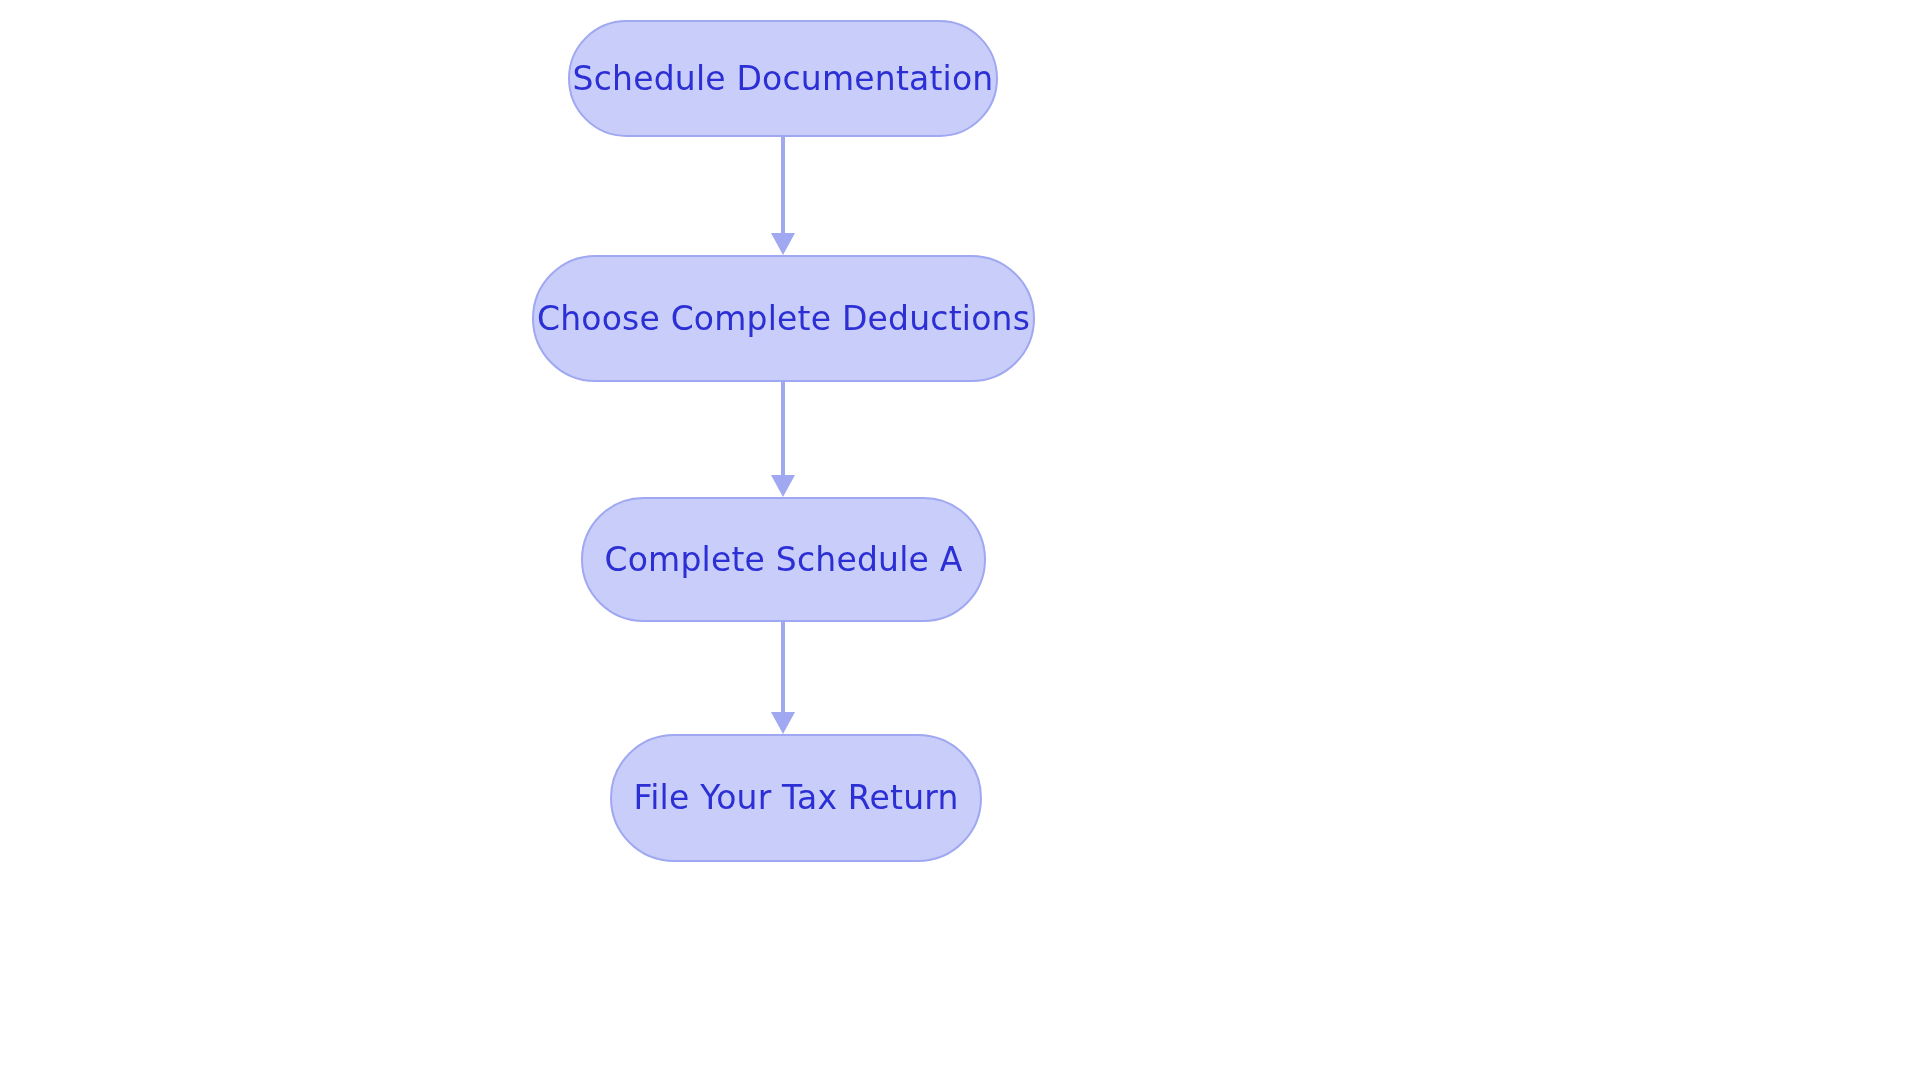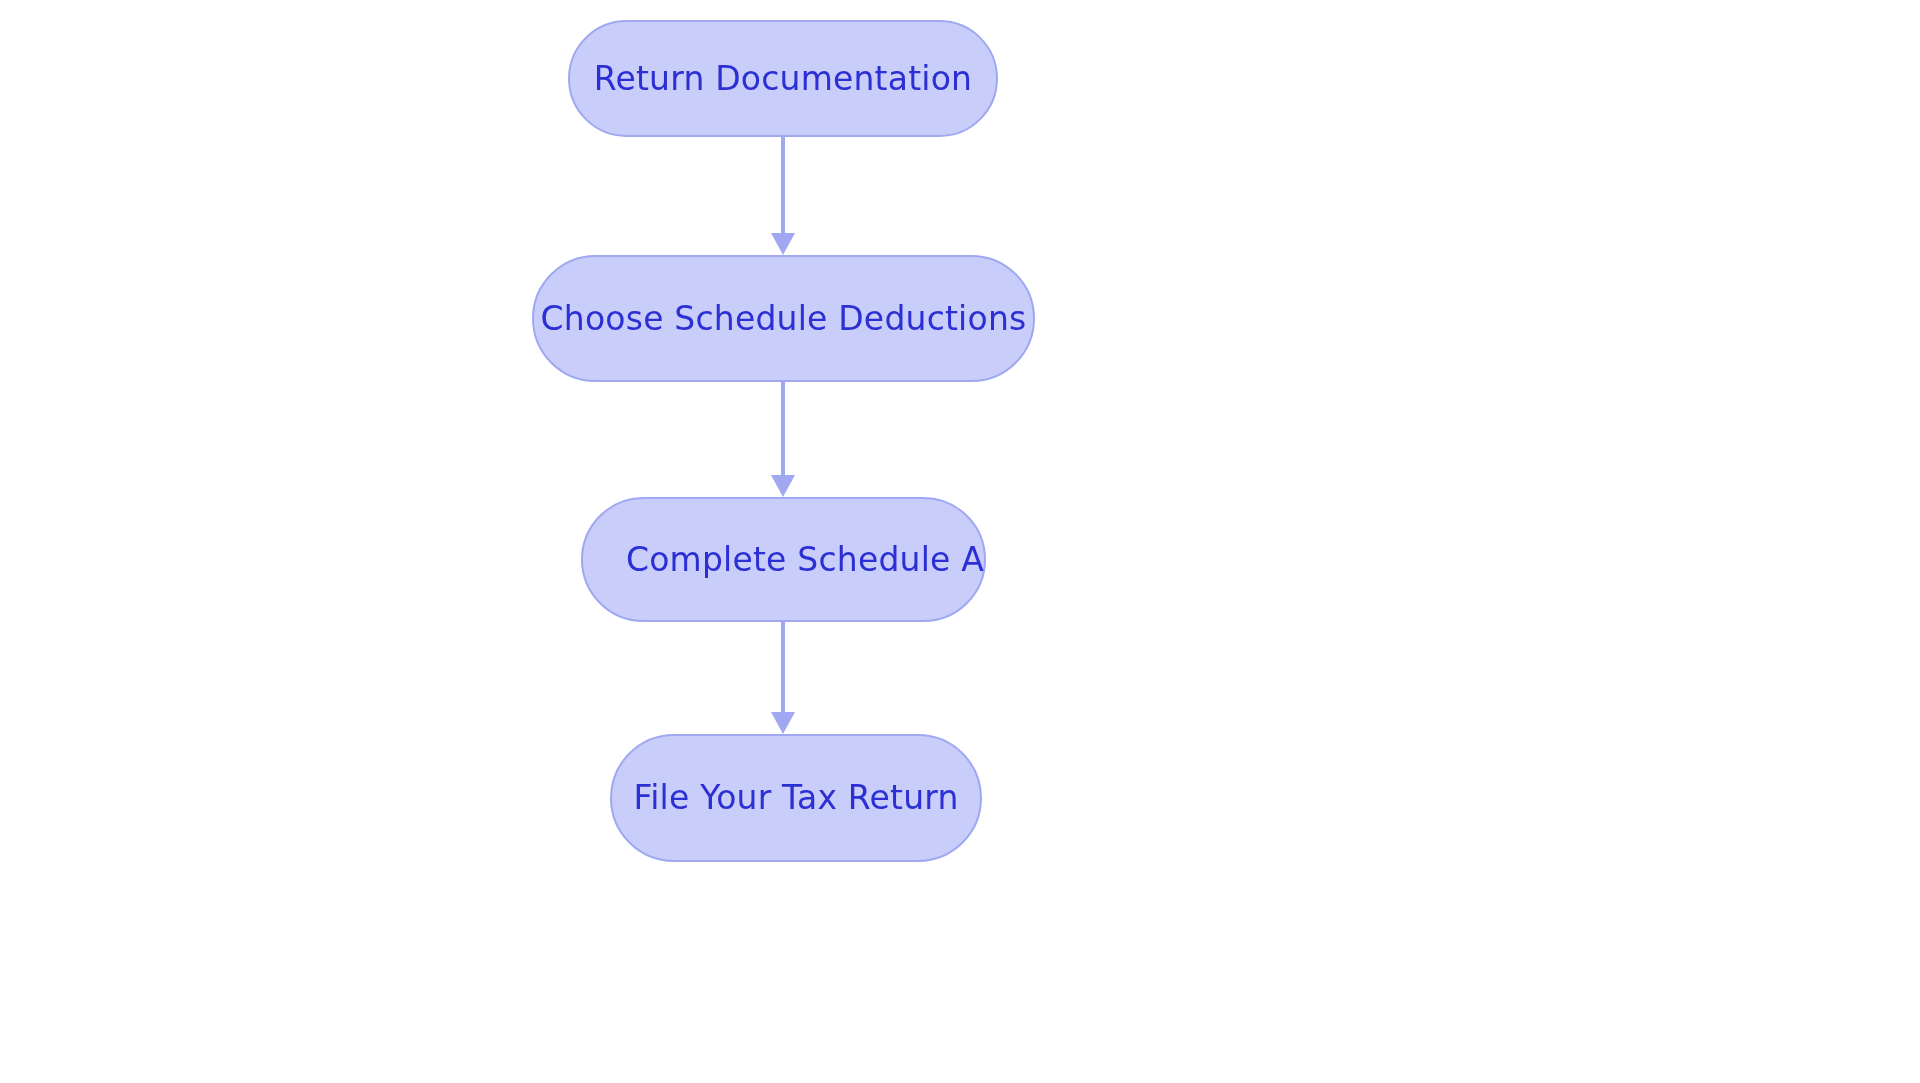--- a/index.html
+++ b/index.html
@@ -42,21 +42,21 @@
     font-weight: 400;
     letter-spacing: 0.2px;
     line-height: 1.2;
     white-space: nowrap;
     user-select: none;
   }
 
   
   #node-0 { left: 568px;  top: 20px;  width: 430px; height: 117px; }
   #node-1 { left: 532px;  top: 255px; width: 503px; height: 127px; }
-  #node-2 { left: 581px;  top: 497px; width: 405px; height: 125px; justify-content: flex-end; }
+  #node-2 { left: 581px;  top: 497px; width: 405px; height: 125px; }
   #node-3 { left: 610px;  top: 734px; width: 372px; height: 128px; }
 
   
   .edge {
     position: absolute;
     z-index: 1;
     pointer-events: none;
   }
   .edge svg { display: block; overflow: visible; }
 
@@ -72,32 +72,32 @@
   #edge-0 { left: 761px; top: 135px; }
   #edge-1 { left: 761px; top: 380px; }
   #edge-2 { left: 761px; top: 620px; }
 </style>
 </head>
 <body>
 
 <div id="flow-canvas">
 
   <div class="node" id="node-0">
-    <span class="node-label">Return Documentation</span>
+    <span class="node-label">Schedule Documentation</span>
   </div>
 
   <div class="edge" id="edge-0">
     <svg width="44" height="122" viewBox="0 0 44 122" xmlns="http://www.w3.org/2000/svg">
       <line class="edge-line" x1="22" y1="0" x2="22" y2="100"></line>
       <polygon class="edge-head" points="10,98 34,98 22,120"></polygon>
     </svg>
   </div>
 
   <div class="node" id="node-1">
-    <span class="node-label">Choose Schedule Deductions</span>
+    <span class="node-label">Choose Complete Deductions</span>
   </div>
 
   <div class="edge" id="edge-1">
     <svg width="44" height="119" viewBox="0 0 44 119" xmlns="http://www.w3.org/2000/svg">
       <line class="edge-line" x1="22" y1="0" x2="22" y2="97"></line>
       <polygon class="edge-head" points="10,95 34,95 22,117"></polygon>
     </svg>
   </div>
 
   <div class="node" id="node-2">

